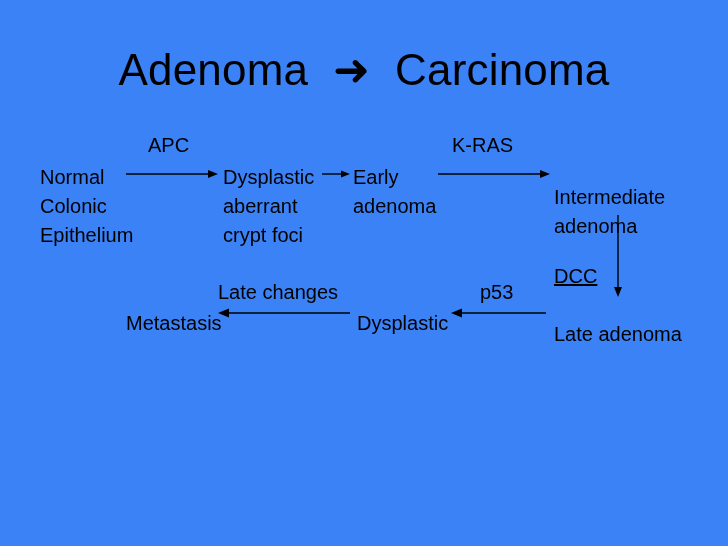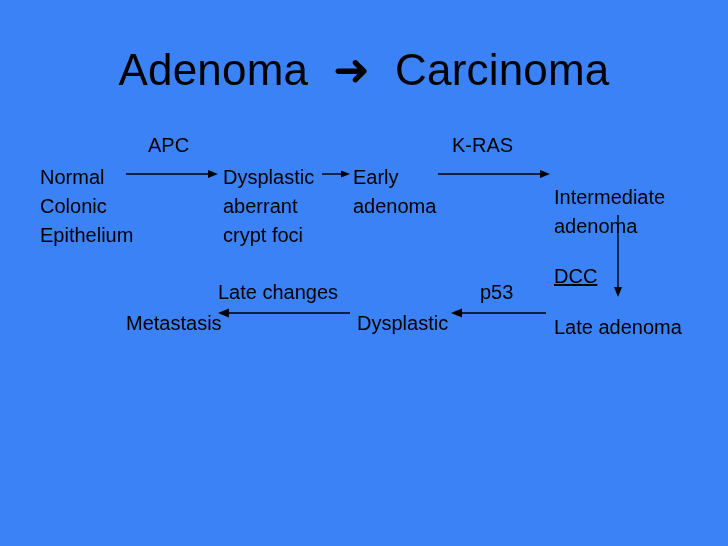--- a/index.html
+++ b/index.html
@@ -101,21 +101,21 @@
   <div class="node" style="left:40px; top:163px;">Normal
 Colonic
 Epithelium</div>
   <div class="node" style="left:223px; top:163px;">Dysplastic
 aberrant
 crypt foci</div>
   <div class="node" style="left:353px; top:163px;">Early
 adenoma</div>
   <div class="node" style="left:554px; top:163px;margin-top:20px;">Intermediate
 adenoma</div>
-  <div class="node" style="left:554px; top:313px;text-align:center;">Late adenoma</div>
+  <div class="node" style="left:554px; top:320px;text-align:center;">Late adenoma</div>
   <div class="node" style="left:357px; top:309px;">Dysplastic</div>
   <div class="node" style="left:126px; top:309px;">Metastasis</div>
 
   <div class="edge-label" style="left:148px; top:133px;">APC</div>
   <div class="edge-label" style="left:452px; top:133px;">K-RAS</div>
   <div class="edge-label" style="left:554px; top:264px;text-decoration:underline;">DCC</div>
   <div class="edge-label" style="left:480px; top:280px;">p53</div>
   <div class="edge-label" style="left:218px; top:280px;">Late changes</div>
 
 </div>

